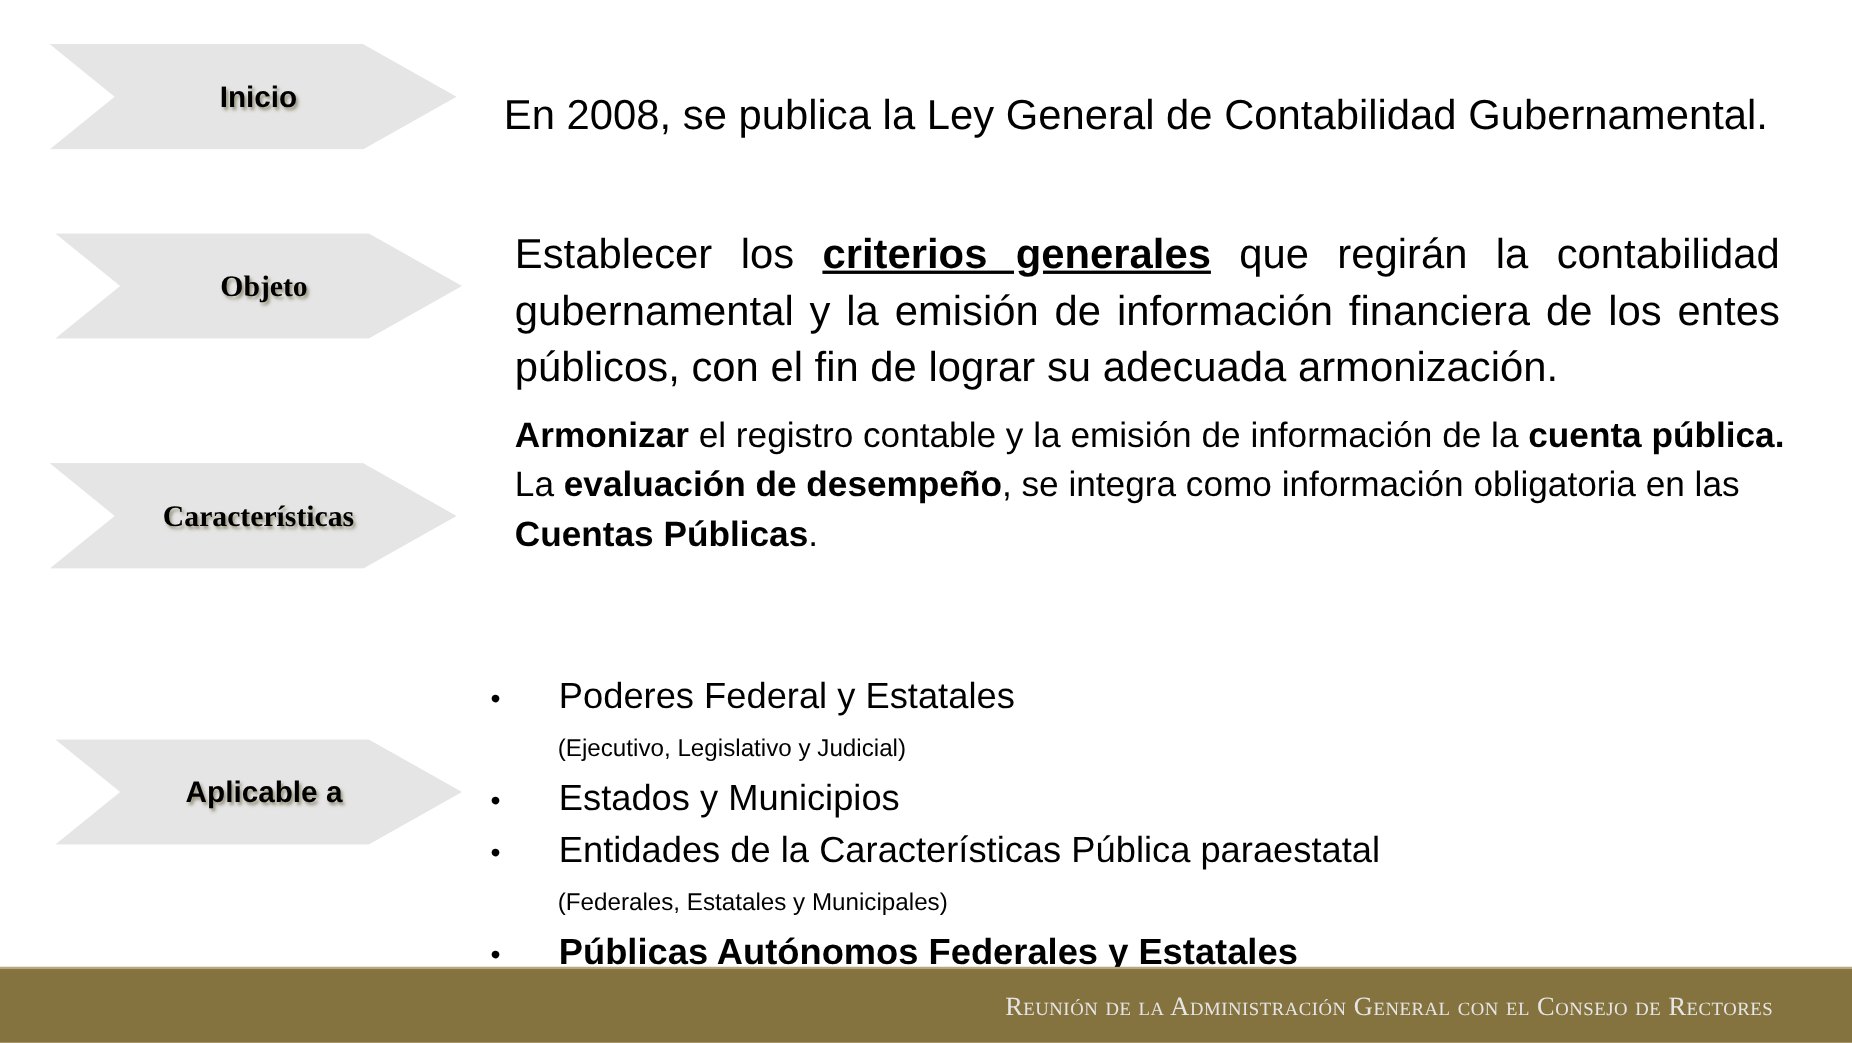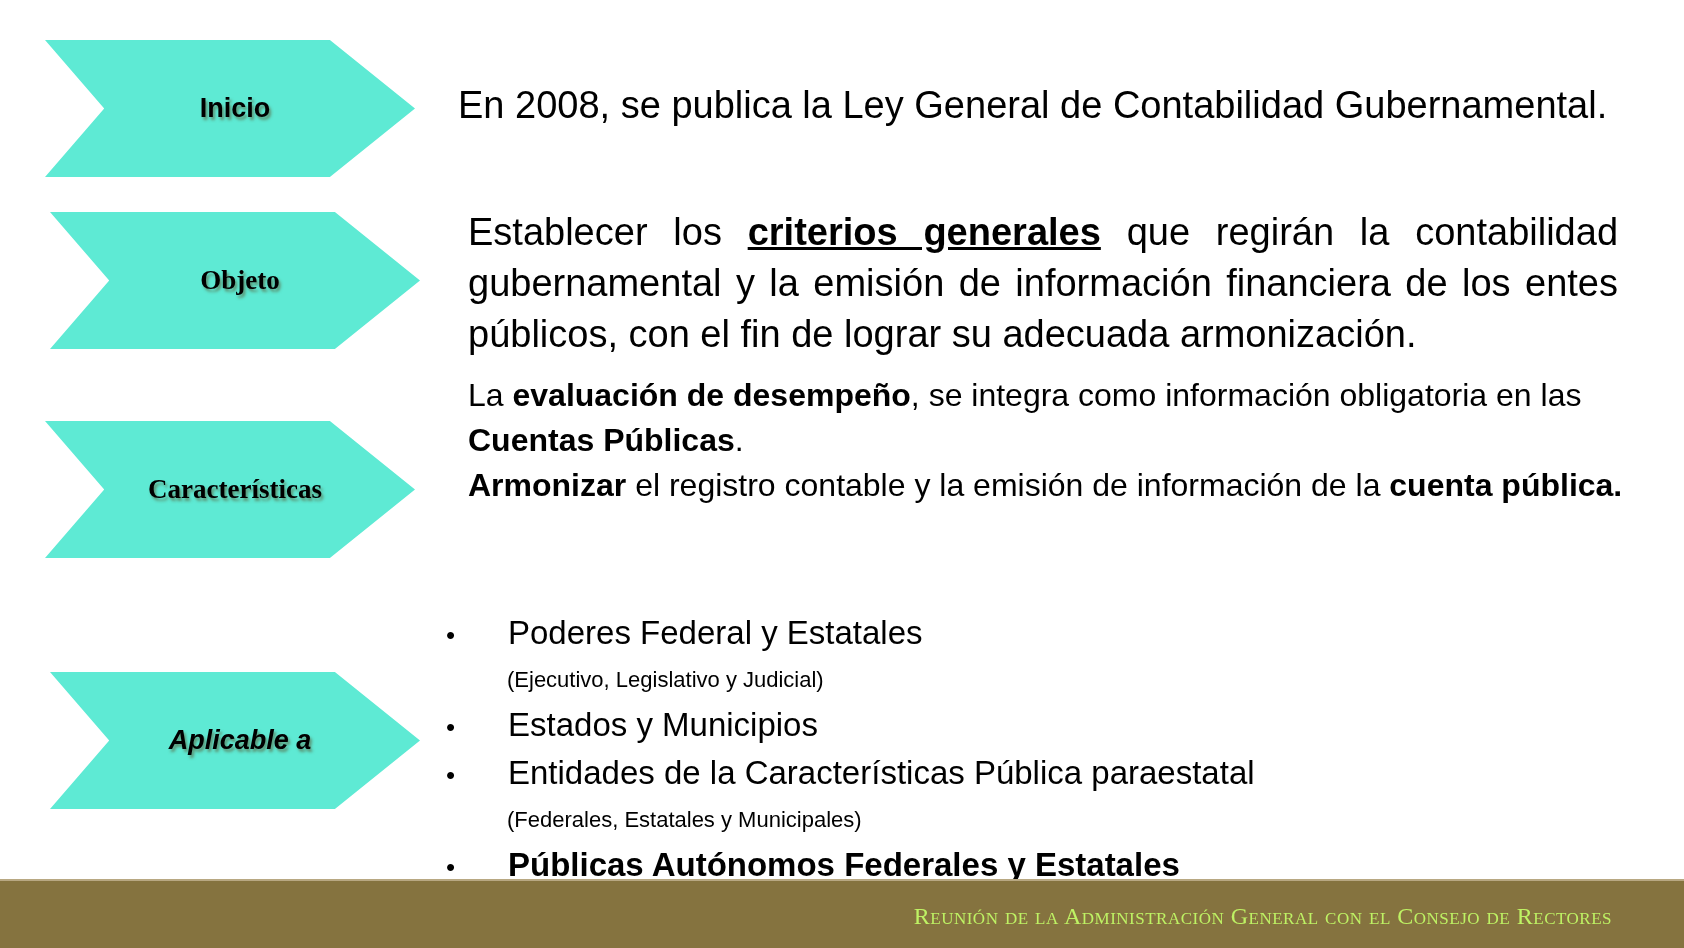--- a/index.html
+++ b/index.html
@@ -4,22 +4,22 @@
 <style>
   html, body { margin: 0; padding: 0; }
   body {
     width: 1684px; height: 948px; position: relative; overflow: hidden;
     background: #ffffff;
     font-family: "Liberation Sans", "DejaVu Sans", sans-serif;
     color: #000;
   }
   .chevron {
     position: absolute;
-    width: 370px; height: 137px;
-    background: #5eead4;
+    width: 370px; height: 96px;
+    background: #e5e5e5;
     clip-path: polygon(0 0, 77% 0, 100% 50%, 77% 100%, 0 100%, 16% 50%);
     display: flex; align-items: center; justify-content: center;
   }
   .chevron span {
     font-weight: bold; font-size: 27px;
     text-shadow: 2px 3px 3px rgba(90,80,40,0.55);
     padding-left: 10px;
   }
   .text-block { position: absolute; }
   .inicio-text { left: 458px; top: 84px; font-size: 38px; white-space: nowrap; }
@@ -38,51 +38,51 @@
   .bullet { width: 62px; display: inline-block; text-align: left; padding-left: 6px; font-size: 26px; }
   .sub-note { font-size: 22px; line-height: 44px; padding-left: 67px; }
   .apl-item.bold { font-weight: bold; }
   .footer {
     position: absolute; left: 0; top: 879px; width: 1684px; height: 69px;
     background: #85733f;
     border-top: 2px solid #b8a882;
   }
   .footer-text {
     position: absolute; right: 72px; top: 22px;
-    color: #bef264; font-family: "Liberation Serif", "DejaVu Serif", serif;
+    color: #e5e5e5; font-family: "Liberation Serif", "DejaVu Serif", serif;
     font-size: 24px; font-variant: small-caps; letter-spacing: 0.5px;
   }
 </style>
 </head>
 <body>
 
 <div class="chevron" style="left:45px; top:40px;">
   <span>Inicio</span>
 </div>
 <div class="chevron" style="left:50px; top:212px;font-family:Liberation Serif, serif;">
   <span>Objeto</span>
 </div>
 <div class="chevron" style="left:45px; top:421px;font-family:Liberation Serif, serif;">
   <span>Características</span>
 </div>
-<div class="chevron" style="left:50px; top:672px;font-style:italic;">
+<div class="chevron" style="left:50px; top:672px;">
   <span>Aplicable a</span>
 </div>
 
 <div class="text-block inicio-text">En 2008, se publica la Ley General de Contabilidad Gubernamental.</div>
 
 <div class="text-block objeto-text">
   <span class="line"><span>Establecer los</span> <u><b>criterios generales</b></u> <span>que regirán la contabilidad</span></span>
   <span class="line">gubernamental y la emisión de información financiera de los entes</span>
   <span class="line last">públicos, con el fin de lograr su adecuada armonización.</span>
 </div>
 
 <div class="text-block caract-text">
+  <div><b>Armonizar</b><span> el registro contable y la emisión de información de la </span><b>cuenta pública.</b></div>
   <div><span>La </span><b>evaluación de desempeño</b><span>, se integra como información obligatoria en las </span><b>Cuentas Públicas</b><span>.</span></div>
-  <div><b>Armonizar</b><span> el registro contable y la emisión de información de la </span><b>cuenta pública.</b></div>
 </div>
 
 <div class="text-block apl-list">
   <div class="apl-item">
     <span class="bullet">•</span>
     <span>Poderes Federal y Estatales</span>
   </div>
   <div class="sub-note">(Ejecutivo, Legislativo y Judicial)</div>
   <div class="apl-item">
     <span class="bullet">•</span>

